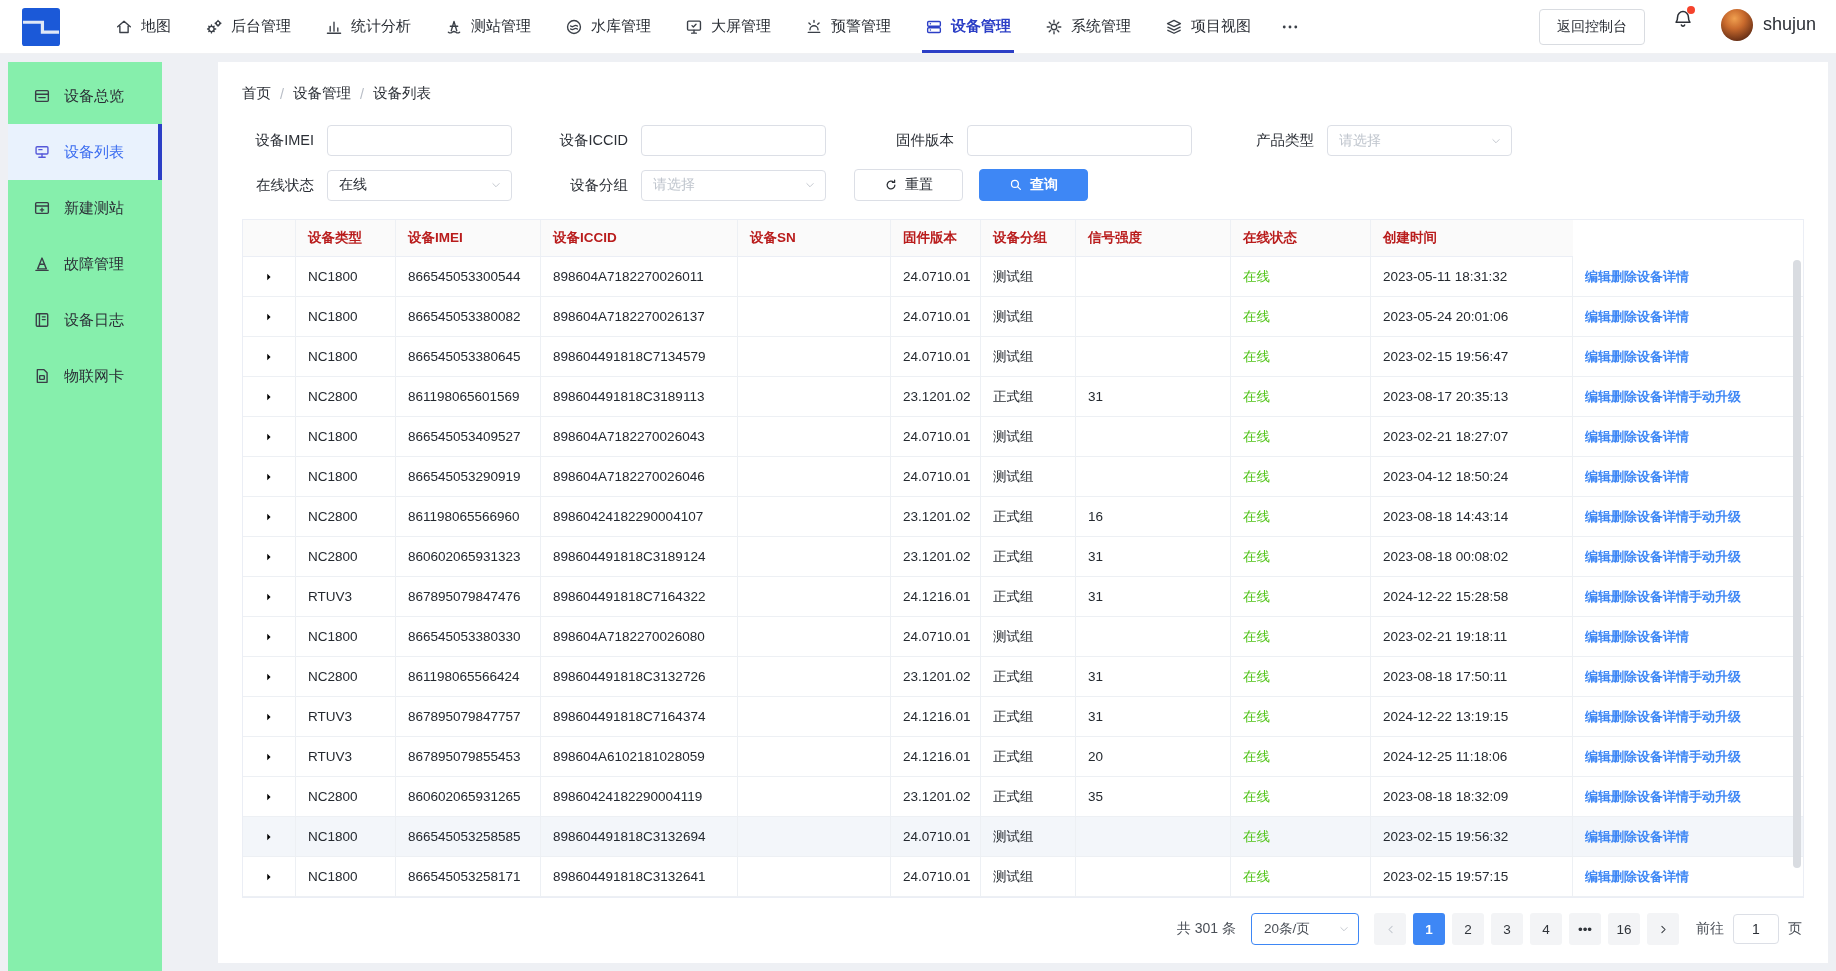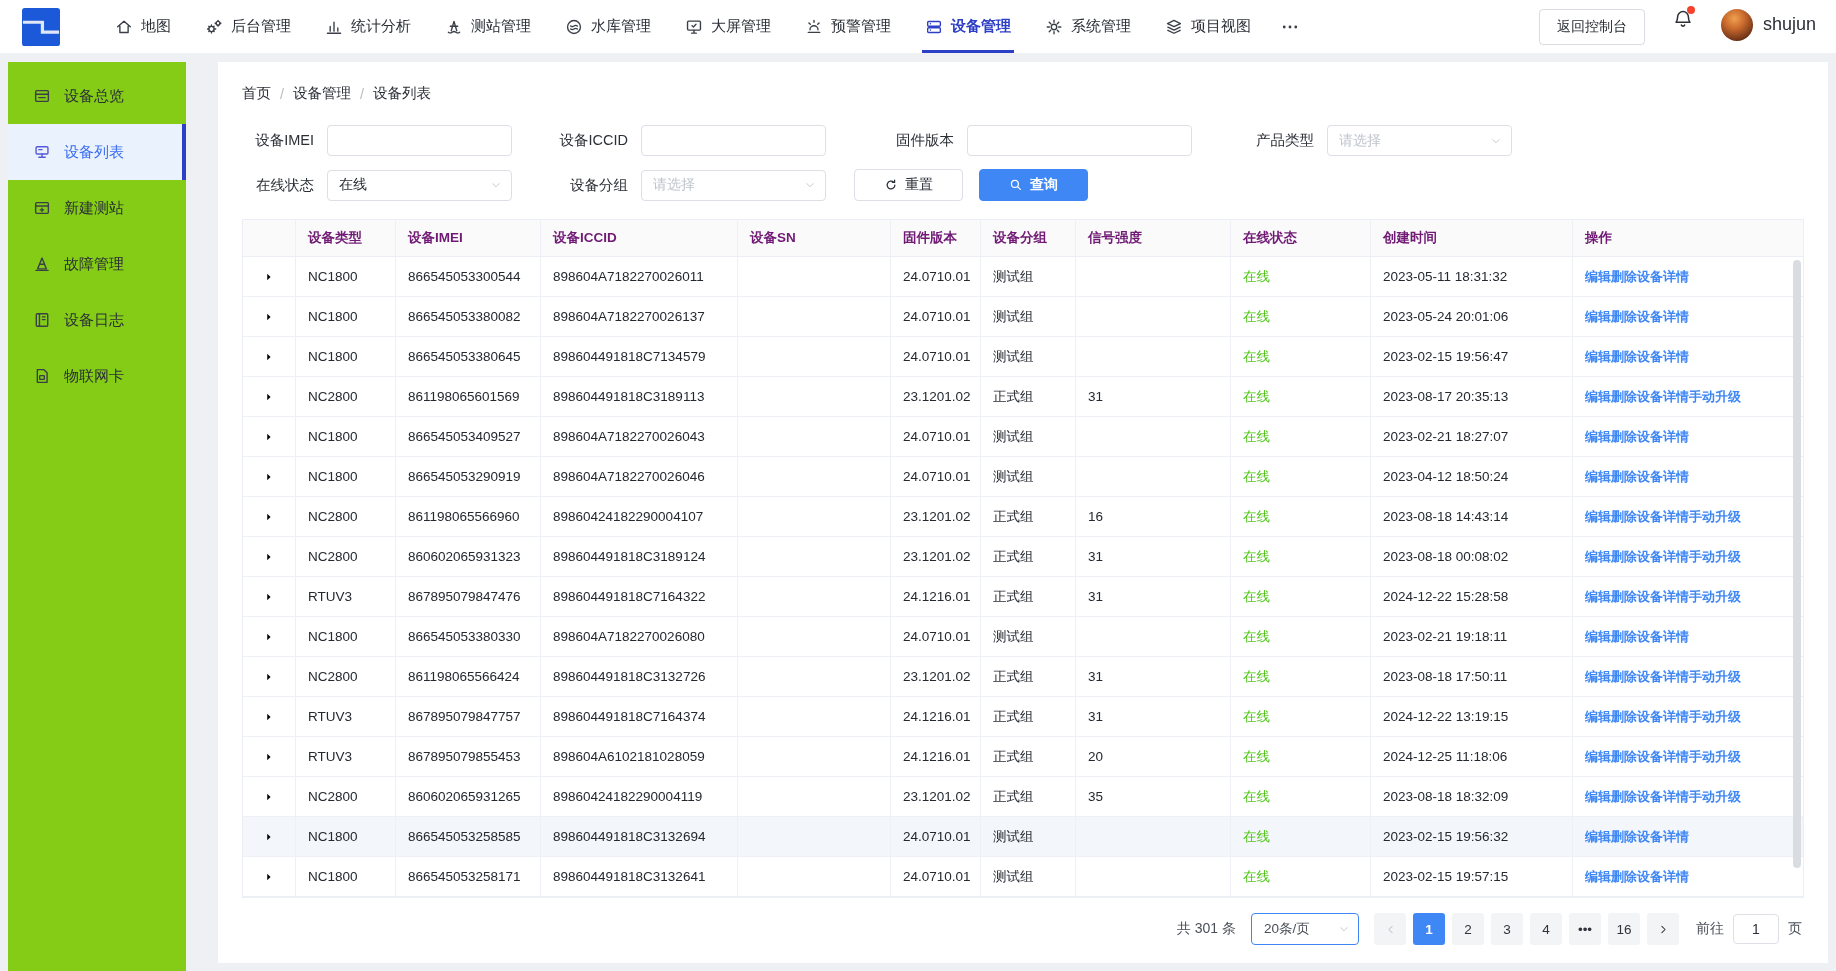--- a/index.html
+++ b/index.html
@@ -32,21 +32,21 @@
   .header-right { margin-left:auto; display:flex; align-items:flex-start; gap:28px; }
   .back-btn { background:#fff; border:1px solid #d9dce1; border-radius:4px; padding:8px 17px; font-size:14px; color:#2b2f36; cursor:pointer; white-space:nowrap; }
   .bell { position:relative; color:#2b2f36; cursor:pointer; }
   .bell-dot { position:absolute; top:-3px; right:-2px; width:8px; height:8px; border-radius:50%; background:#f5432c; }
   .user { display:flex; align-items:center; gap:10px; }
   .avatar { width:32px; height:32px; border-radius:50%; flex:none; cursor:pointer;
     background: radial-gradient(circle at 42% 30%, #f0a050 0%, #c96a2d 35%, #6e3317 75%, #2e150a 100%); }
   .username { font-size:18px; color:#2b2f36; }
 
   
-  .sidebar { position:absolute; left:8px; top:62px; bottom:0; width:178px; background:#84cc16; padding-top:6px; }
+  .sidebar { position:absolute; left:8px; top:62px; bottom:0; width:154px; background:#86efac; padding-top:6px; }
   .side-item { height:56px; display:flex; align-items:center; gap:13px; padding-left:25px; font-size:15px; color:#2b2f36; cursor:pointer; position:relative; }
   .side-item .ic { color:#3a3f47; }
   .side-item.active { background:var(--side-active-bg,#e9f2fd); color:var(--side-active,#3a6cf0); }
   .side-item.active .ic { color:#5558d9; }
   .side-item.active::after { content:""; position:absolute; right:0; top:0; bottom:0; width:4px; background:var(--nav-active,#2c3fc6); }
 
   
   .main { position:absolute; left:218px; top:62px; right:8px; bottom:8px; background:#fff; padding:22px 24px 0 24px; overflow:hidden; }
   .breadcrumb { display:flex; align-items:center; gap:9px; font-size:14.5px; color:#2b2f36; }
   .breadcrumb .sep { color:#b8bdc6; }
@@ -70,21 +70,21 @@
   .btn { height:32px; display:inline-flex; align-items:center; gap:7px; border-radius:4px; font-size:14px; cursor:pointer; padding:0 29px; }
   .btn-plain { background:#fff; border:1px solid #dcdfe6; color:#2b2f36; margin-left:28px; }
   .btn-primary { background:var(--primary,#3e87f5); border:1px solid var(--primary,#3e87f5); color:#fff; margin-left:16px; font-weight:bold; }
   .btn .ic svg { stroke-width:1.5; }
 
   
   .table-wrap { margin-top:18px; position:relative; border:1px solid #ebeef5; }
   .trow { display:grid; grid-template-columns:53px 100px 145px 197px 153px 90px 95px 155px 140px 202px minmax(0,1fr); align-items:stretch; }
   .trow > div { border-right:1px solid #edf0f4; border-bottom:1px solid #edf0f4; display:flex; align-items:center; padding:0 12px; min-height:40px; font-size:13.5px; color:#24292f; overflow:hidden; white-space:nowrap; }
   .trow > div:last-child { border-right:none; }
-  .thead > div { background:#fafafa; color:#701a75; font-weight:bold; font-size:13.5px; min-height:37px; border-bottom:1px solid #ebeef5; }
+  .thead > div { background:#fafafa; color:#b91c1c; font-weight:bold; font-size:13.5px; min-height:37px; border-bottom:1px solid #ebeef5; }
   .cell-expand { justify-content:center; }
   .expand-btn { color:#9aa0a8; cursor:pointer; display:flex; }
   .expand-btn svg { stroke-width:1.4; }
   .cell-status { color:var(--online,#52c41a) !important; }
   .cell-actions { }
   .alink { color:var(--primary,#3e87f5); font-weight:bold; font-size:13px; cursor:pointer; white-space:nowrap; }
   .trow.hl > div { background:#f3f6fa; }
   .vscroll { position:absolute; right:2px; top:40px; bottom:4px; width:8px; }
   .vscroll .thumb { position:absolute; top:0; width:8px; height:96%; border-radius:4px; background:#d9dce1; cursor:pointer; }
 
@@ -371,21 +371,20 @@
         <div></div>
         <div>设备类型</div>
         <div>设备IMEI</div>
         <div>设备ICCID</div>
         <div>设备SN</div>
         <div>固件版本</div>
         <div>设备分组</div>
         <div>信号强度</div>
         <div>在线状态</div>
         <div>创建时间</div>
-        <div>操作</div>
       </div>
     <div id="tbody">
         <div class="trow">
           <div class="cell-expand">
             <span class="expand-btn">
               <svg width="12" height="12" viewBox="0 0 17 17">
                 <path d="M6 3.8l4.7 4.7L6 13.2"></path>
               </svg>
             </span>
           </div>

